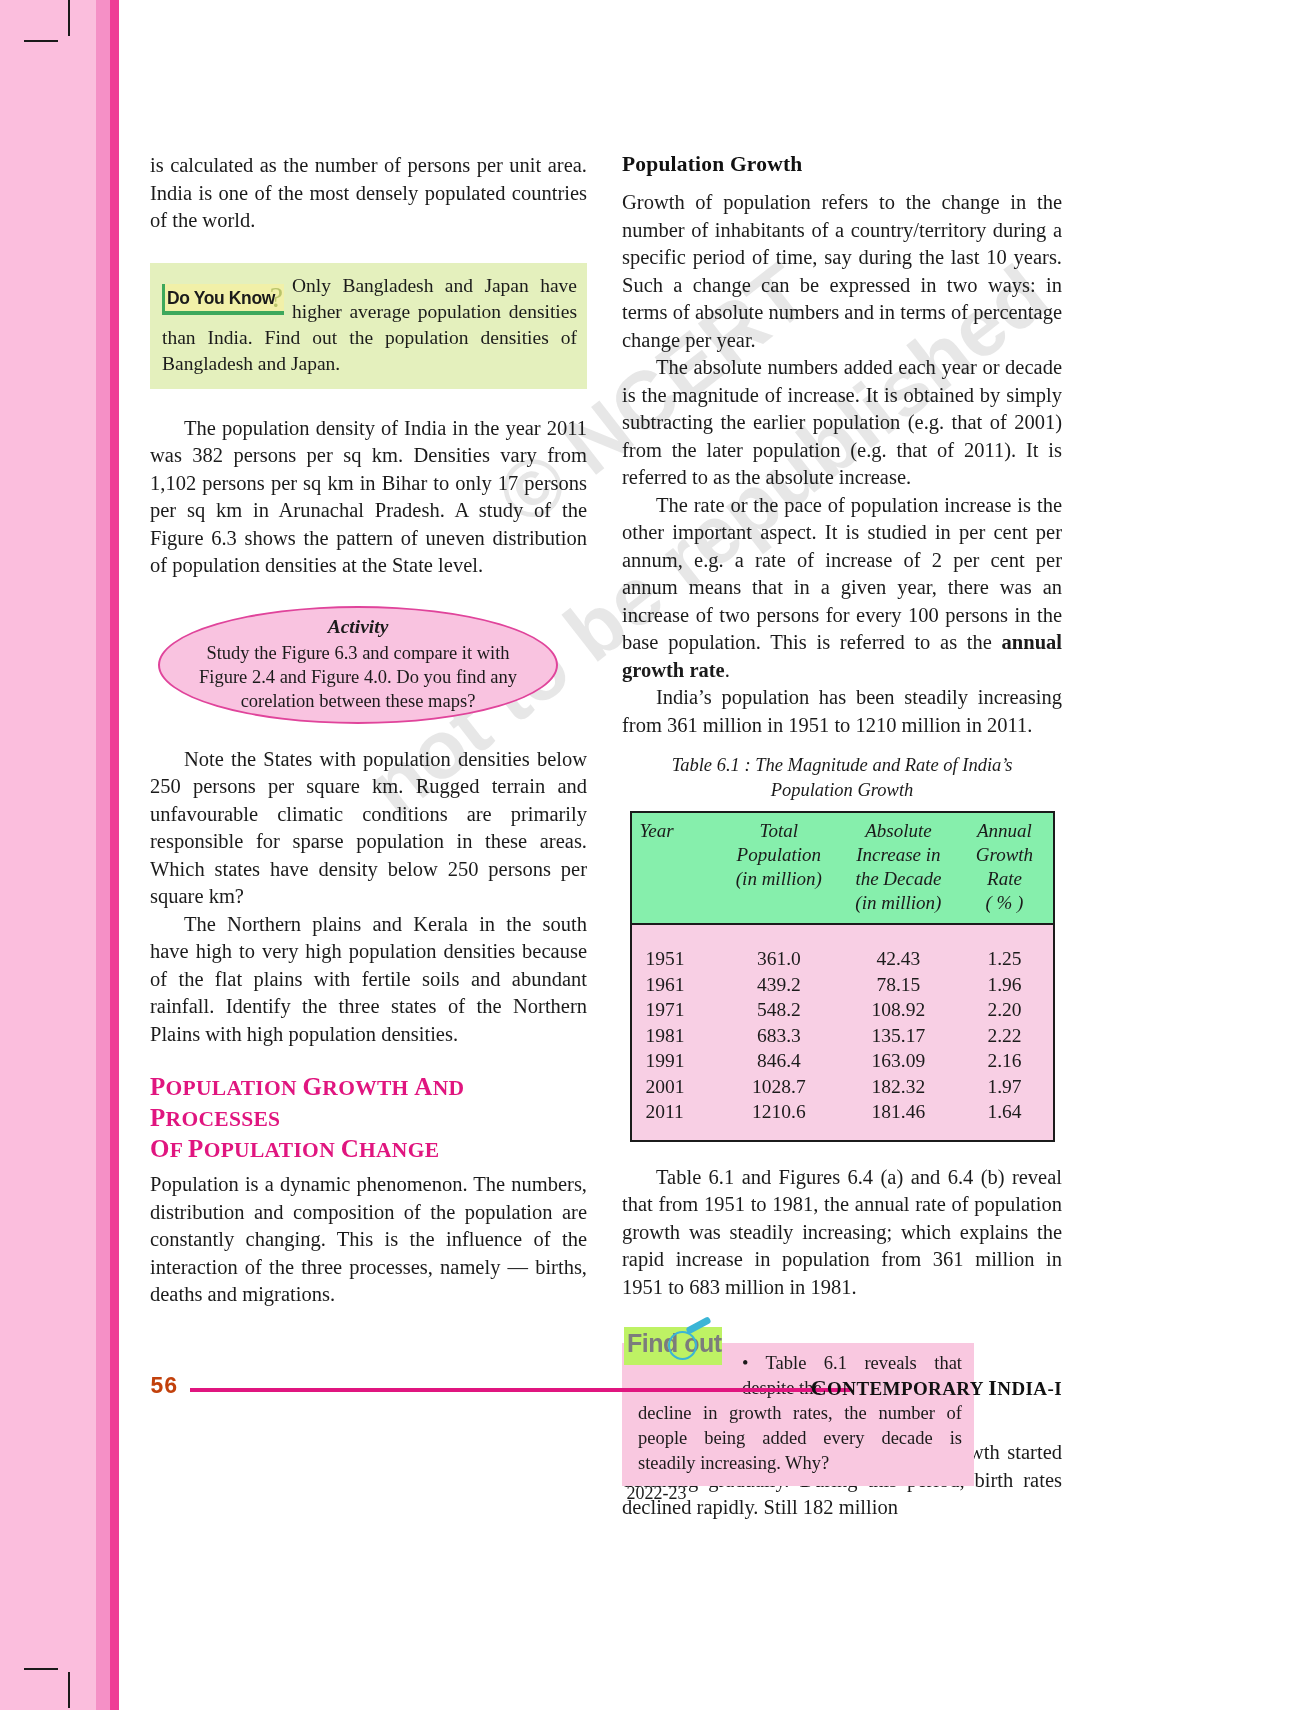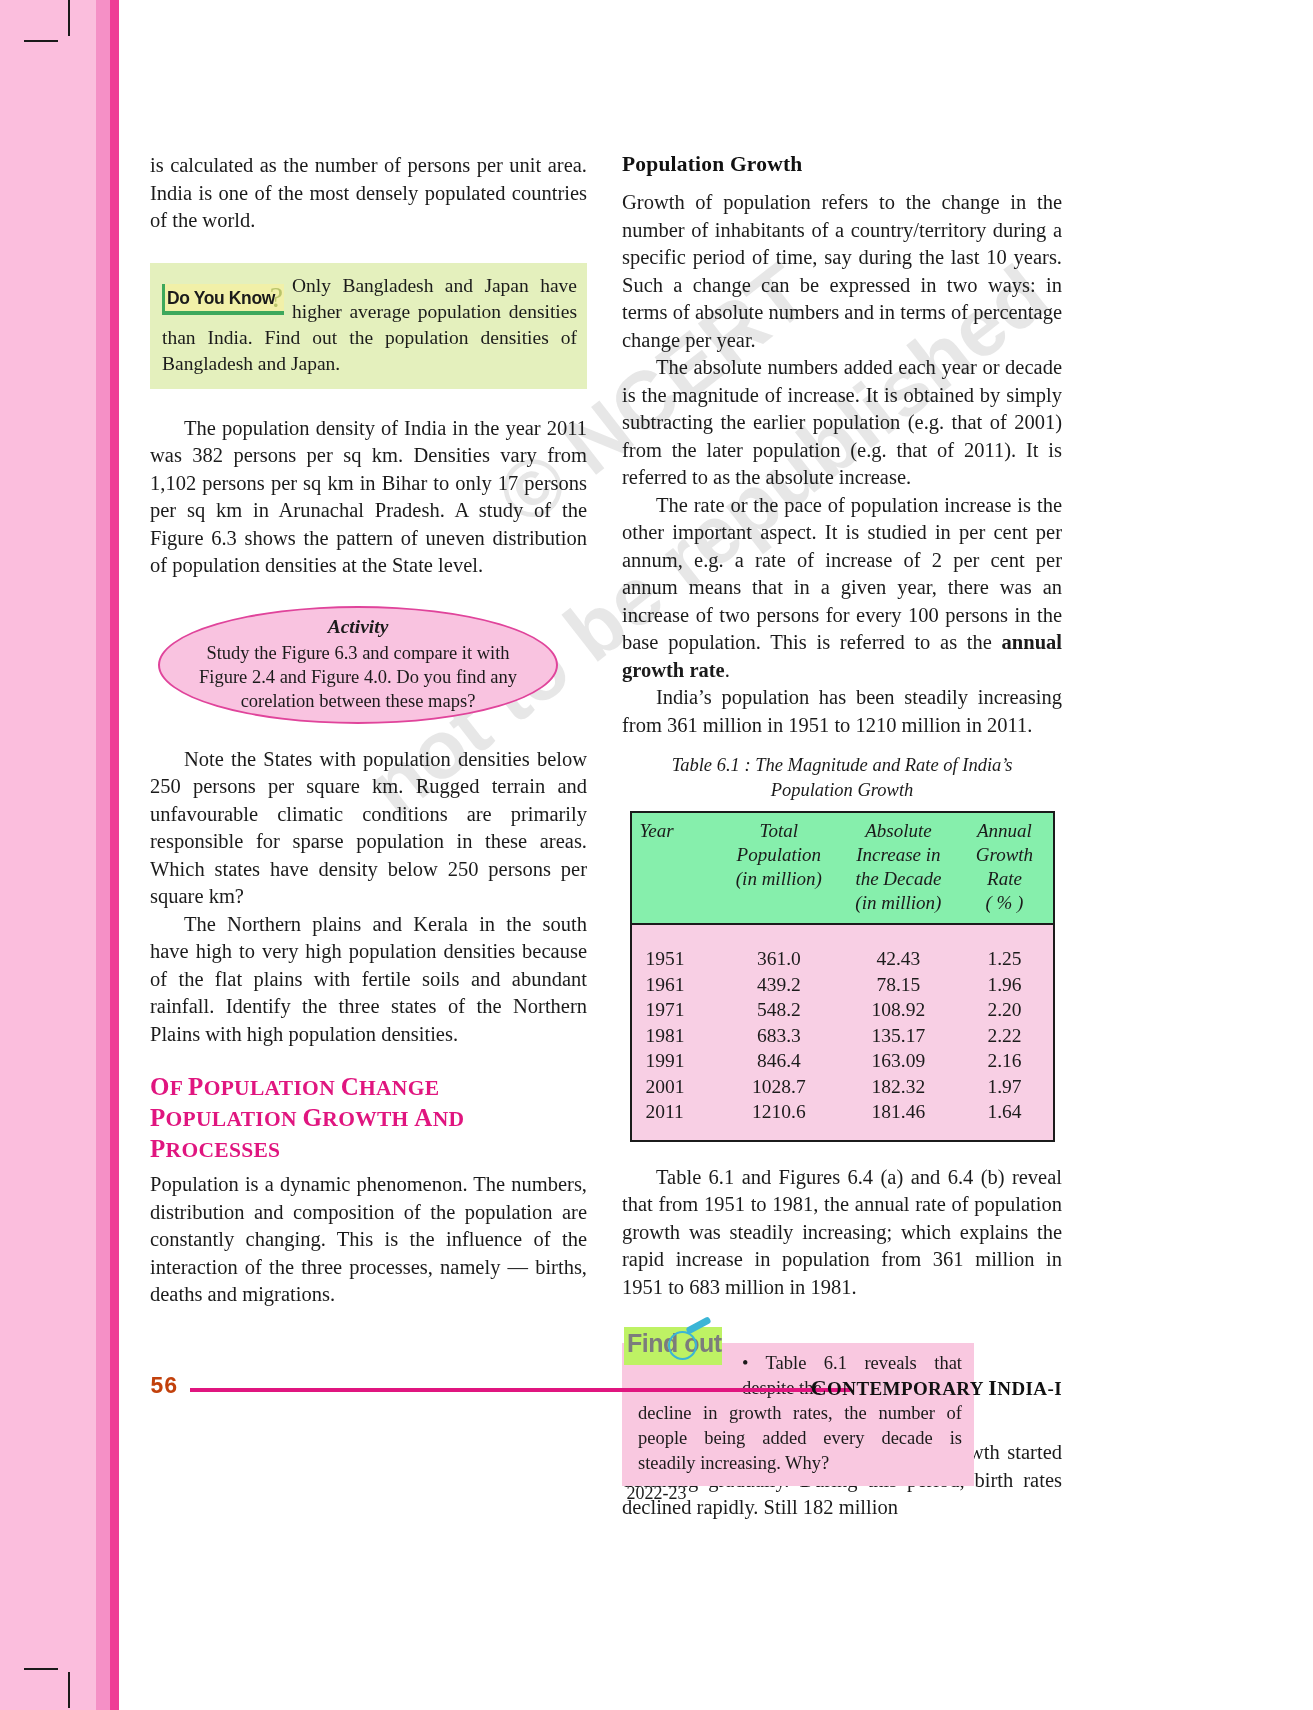--- a/index.html
+++ b/index.html
@@ -407,22 +407,22 @@
 
     <div class="activity-oval">
       <div class="activity-title">Activity</div>
       <div class="activity-text">Study the Figure 6.3 and compare it with Figure 2.4 and Figure 4.0. Do you find any corelation between these maps?</div>
     </div>
 
     <p class="body indent">Note the States with population densities below 250 persons per square km. Rugged terrain and unfavourable climatic conditions are primarily responsible for sparse population in these areas.  Which states have density below 250 persons per square km?</p>
     <p class="body indent">The Northern plains and Kerala in the south have high to very high population densities because of the flat plains with fertile soils and abundant rainfall. Identify the three states of the Northern Plains with high population densities.</p>
 
     <div class="sec-head">
+      <div><span class="cap">P</span>OPULATION <span class="cap">G</span>ROWTH <span class="cap">A</span>ND <span class="cap">P</span>ROCESSES</div>
       <div><span class="cap">O</span>F <span class="cap">P</span>OPULATION <span class="cap">C</span>HANGE</div>
-      <div><span class="cap">P</span>OPULATION <span class="cap">G</span>ROWTH <span class="cap">A</span>ND <span class="cap">P</span>ROCESSES</div>
     </div>
 
     <p class="body">Population is a dynamic phenomenon. The numbers, distribution and composition of the population are constantly changing. This is the influence of the interaction of the three processes, namely — births, deaths and migrations.</p>
   </div>
 
   <div class="col-right">
 
     <div class="rt-head">Population Growth</div>
 
     <p class="body">Growth of population refers to the change in the number of inhabitants of a country/territory during a specific period of time, say during the last 10 years.  Such a change can be expressed in two ways: in terms of absolute numbers and in terms of percentage change per year.</p>

